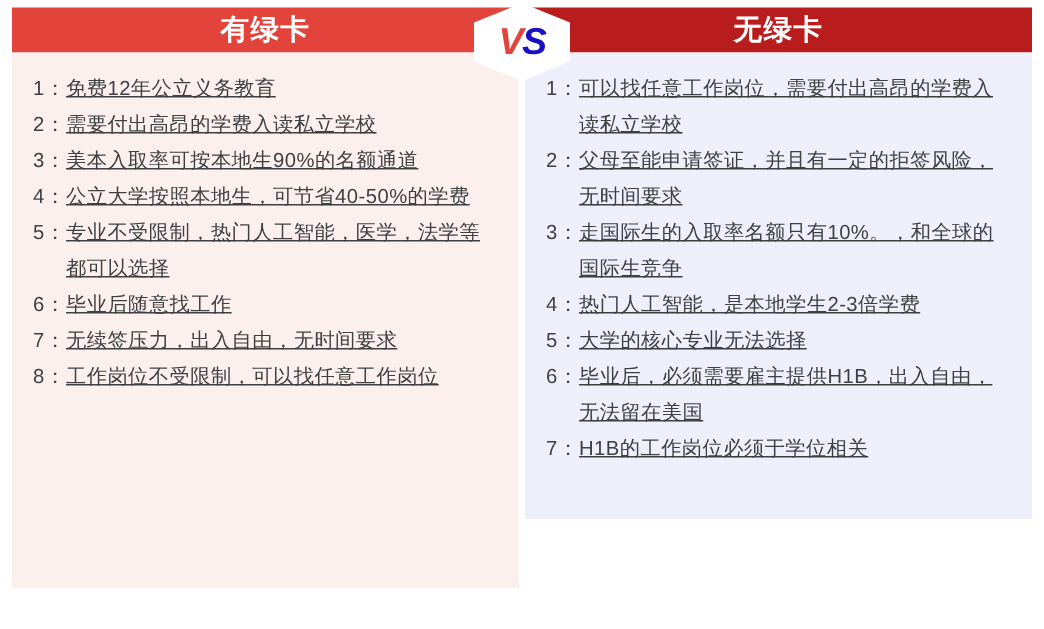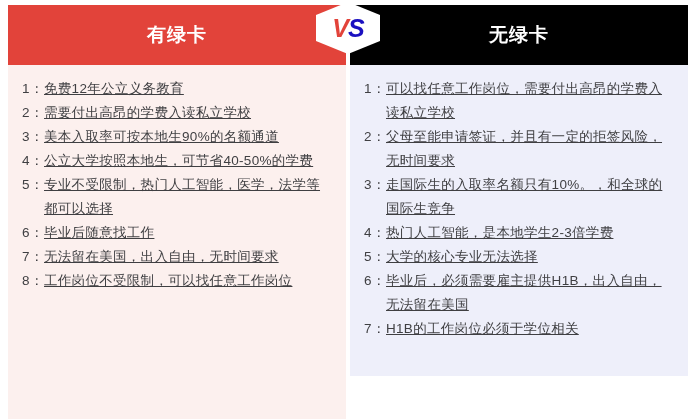--- a/index.html
+++ b/index.html
@@ -26,32 +26,32 @@
 
   
   .column {
     position: absolute;
     top: 5px;
   }
   .column.left  { left: 8px;   width: 338px; }
   .column.right { left: 350px; width: 338px; }
 
   .col-header {
-    height: 60px;
+    height: 30px;
     box-sizing: border-box;
     display: flex;
     align-items: center;
     justify-content: center;
     color: #ffffff;
     font-size: 19px;
     font-weight: bold;
     letter-spacing: 1px;
   }
   .col-header.red  { background: #e2433a; }
-  .col-header.blue { background: #000000; text-align: right; }
+  .col-header.blue { background: #b91c1c; text-align: right; }
 
   .col-body {
     box-sizing: border-box;
     padding: 12px 14px 10px 14px;
   }
   .col-body.pink     { background: #fcf0ee; height: 357px; }
   .col-body.lavender { background: #eeeffa; height: 311px; }
 
   .item {
     display: flex;
@@ -130,21 +130,21 @@
       <div class="item">
         <span class="num">5：</span>
         <span class="txt">专业不受限制，热门人工智能，医学，法学等都可以选择</span>
       </div>
       <div class="item">
         <span class="num">6：</span>
         <span class="txt">毕业后随意找工作</span>
       </div>
       <div class="item">
         <span class="num">7：</span>
-        <span class="txt">无法留在美国，出入自由，无时间要求</span>
+        <span class="txt">无续签压力，出入自由，无时间要求</span>
       </div>
       <div class="item">
         <span class="num">8：</span>
         <span class="txt">工作岗位不受限制，可以找任意工作岗位</span>
       </div>
     </div>
   </div>
 
   <div class="column right">
     <div class="col-header blue">

